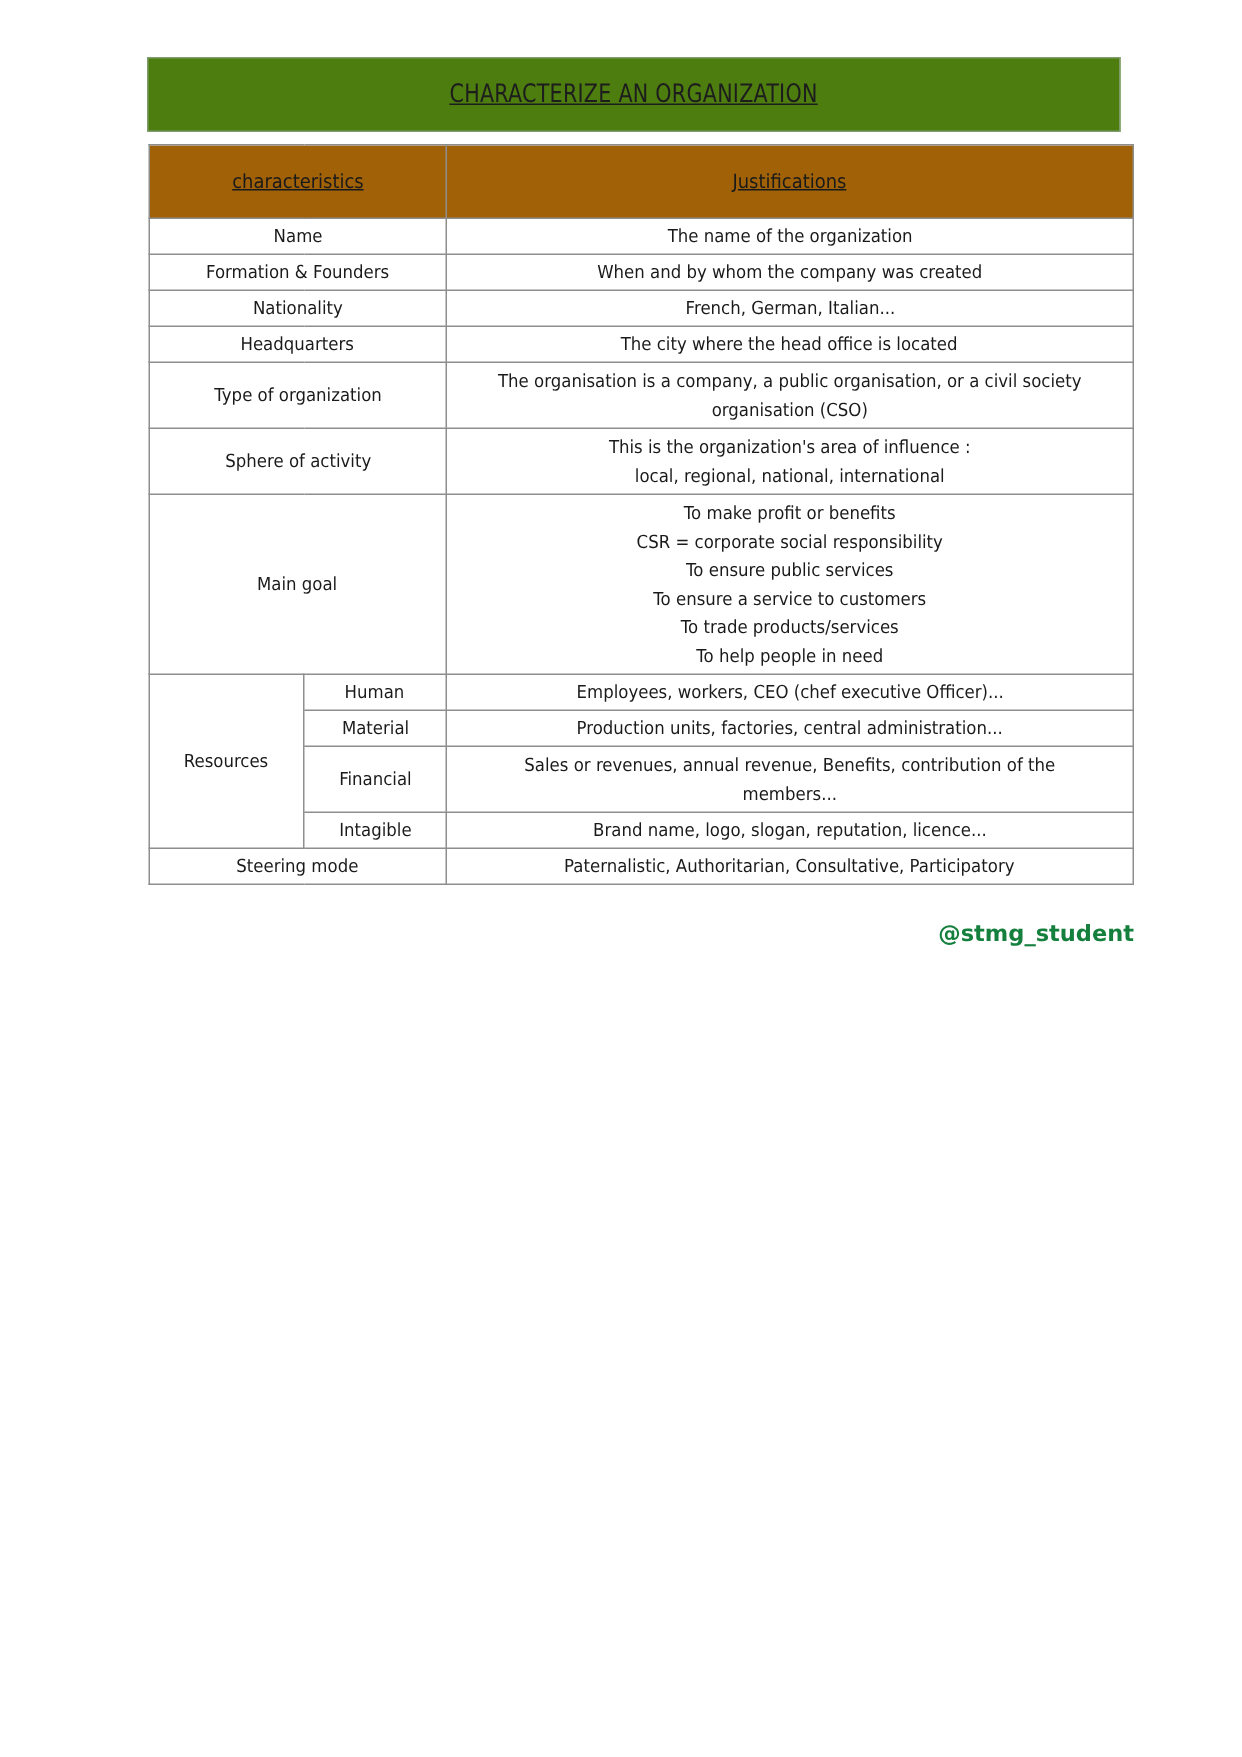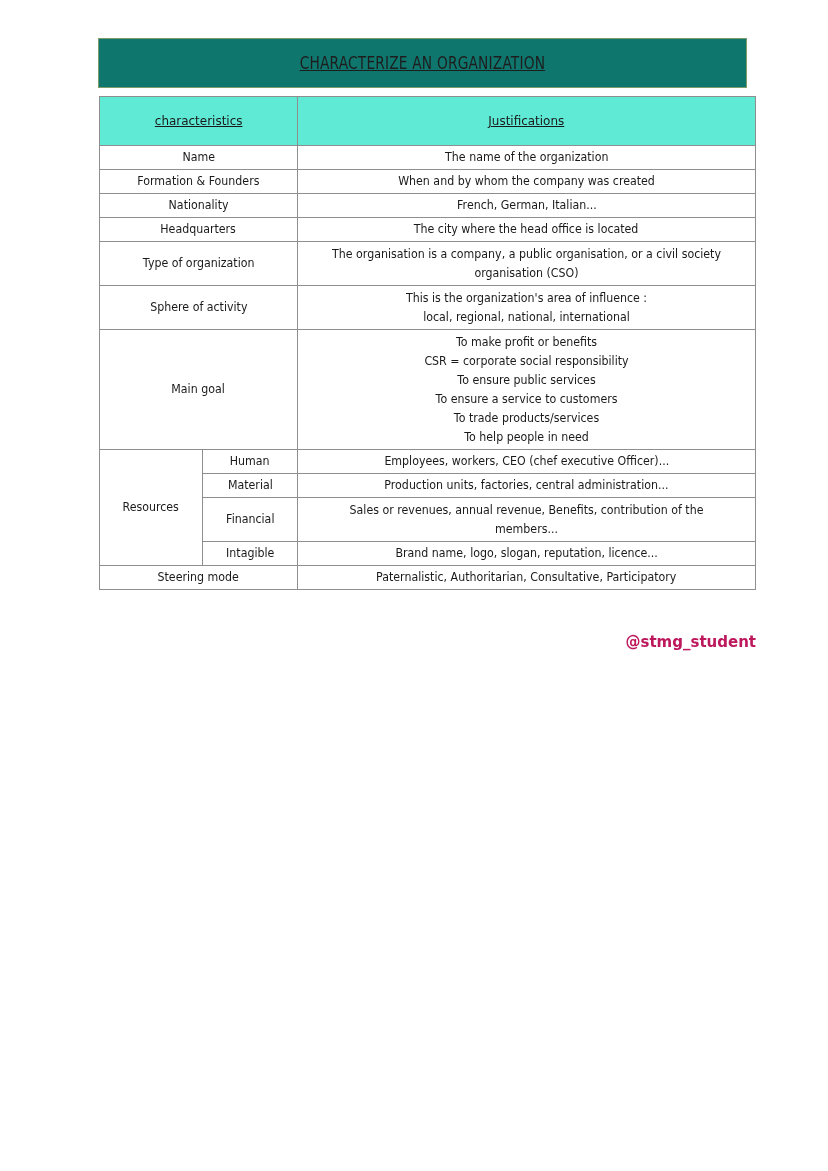--- a/index.html
+++ b/index.html
@@ -2,47 +2,47 @@
 <html><head>
 <meta charset="utf-8">
 <style>
   html, body { margin: 0; padding: 0; }
   body {
     width: 828px; height: 1171px; background: #ffffff; position: relative;
     font-family: "DejaVu Sans", sans-serif; color: #1a1a1a; overflow: hidden;
   }
   .title-box {
     position: absolute; left: 98px; top: 38px; width: 649px; height: 50px;
-    background: #0f766e; border: 1px solid #7f9d6c; box-sizing: border-box;
+    background: #4d7c0f; border: 1px solid #7f9d6c; box-sizing: border-box;
     display: flex; align-items: center; justify-content: center;
   }
   .title-box span {
     font-size: 17px; text-decoration: underline; letter-spacing: 0.2px;
     font-family: "DejaVu Sans Condensed", "DejaVu Sans", sans-serif;
     transform: scaleX(0.9); display: inline-block; color: #1d1d1d;
   }
   table {
     position: absolute; left: 99px; top: 96px; width: 656px;
     border-collapse: collapse; table-layout: fixed;
   }
   td, th {
     border: 1px solid #8e8e8e; text-align: center; vertical-align: middle;
     font-size: 12px; line-height: 19px; padding: 0 6px; font-weight: normal;
     font-family: "DejaVu Sans", sans-serif;
   }
   td span, th span { display: inline-block; transform: scaleX(0.92); }
-  th { background: #5eead4; height: 48px; }
+  th { background: #a16207; height: 48px; }
   th span { text-decoration: underline; font-size: 13px; }
   tr.r1 td { height: 23px; margin-top: 19px; }
   tr.r2 td { height: 43px; }
   tr.r6 td { height: 119px; }
   .lines span { display: block; }
   .handle {
-    position: absolute; right: 72px; top: 633px; font-size: 15px; font-weight: bold;
-    font-family: "DejaVu Sans", sans-serif; color: #be185d;
+    position: absolute; right: 72px; top: 613px; font-size: 15px; font-weight: bold;
+    font-family: "DejaVu Sans", sans-serif; color: #15803d;
   }
 </style>
 </head>
 <body>
 
 <div class="title-box">
   <span>CHARACTERIZE AN ORGANIZATION</span>
 </div>
 
 <table>

